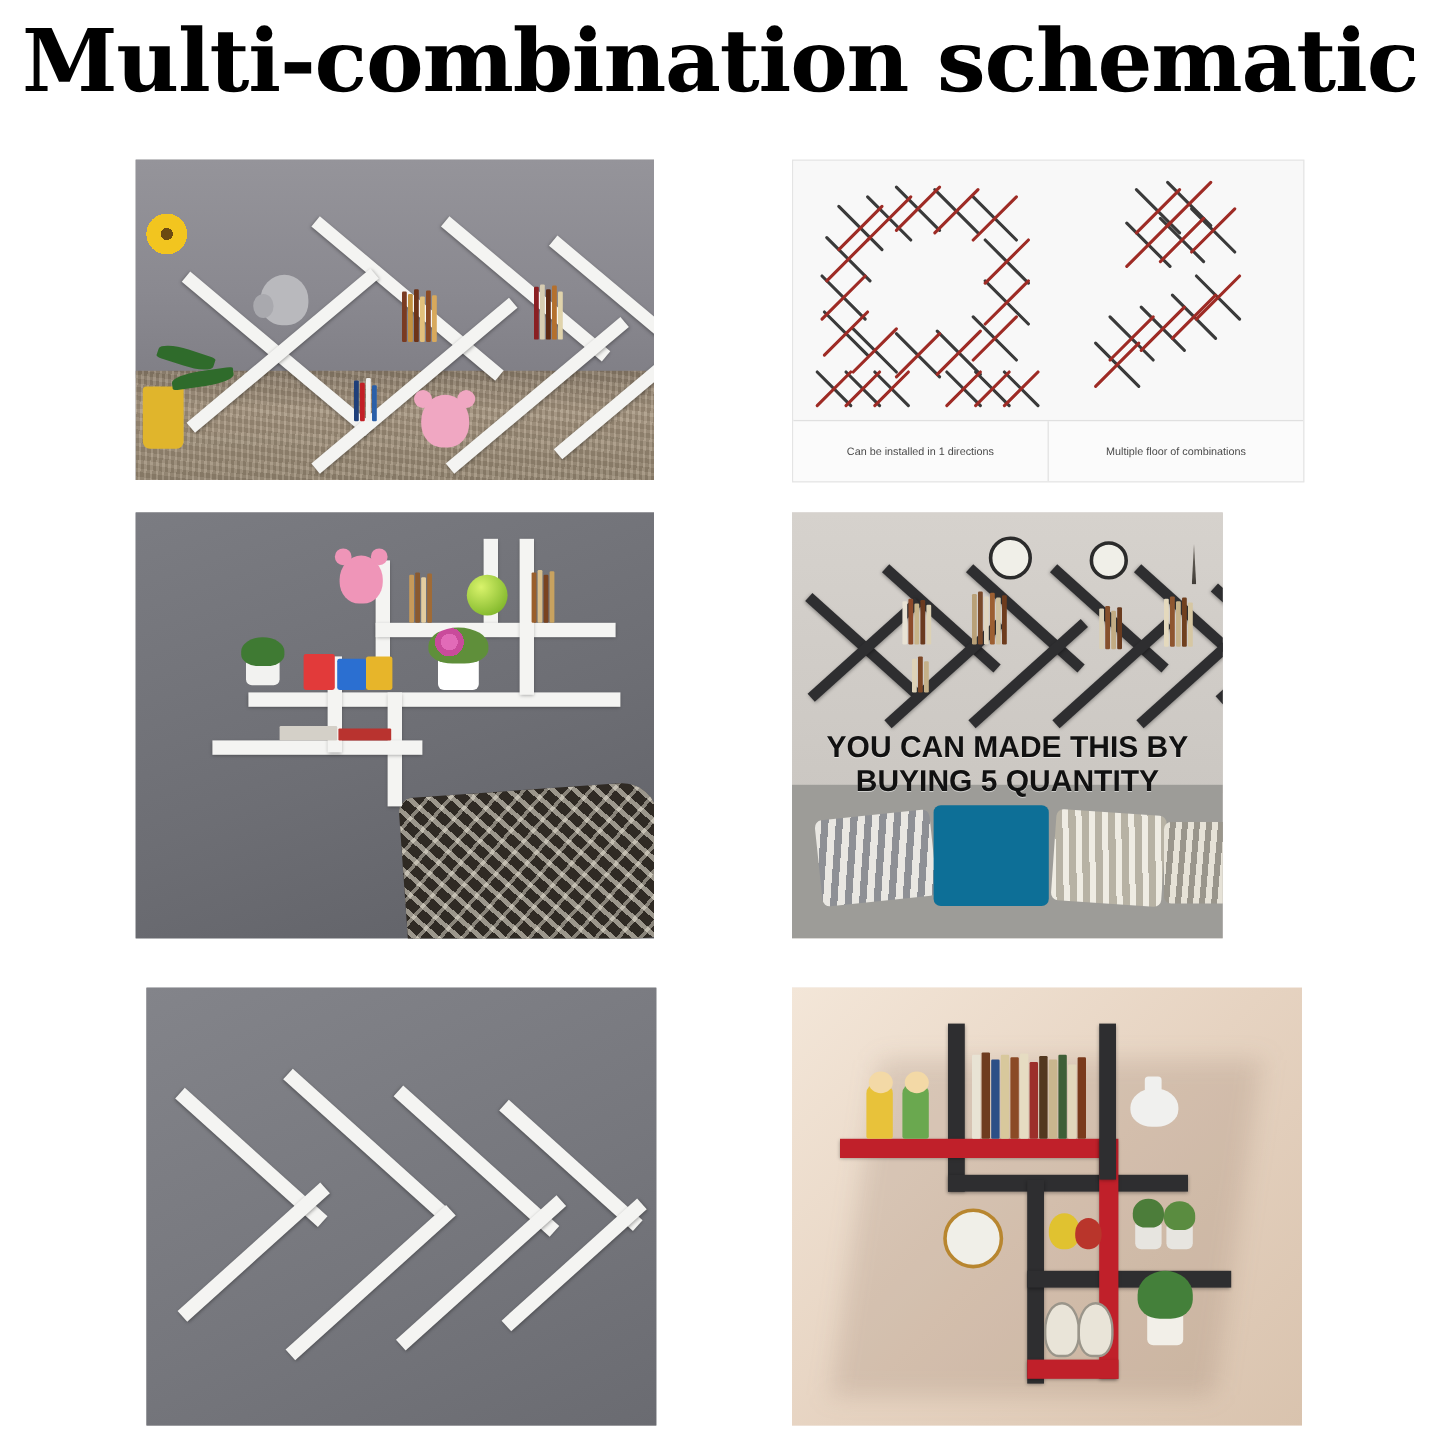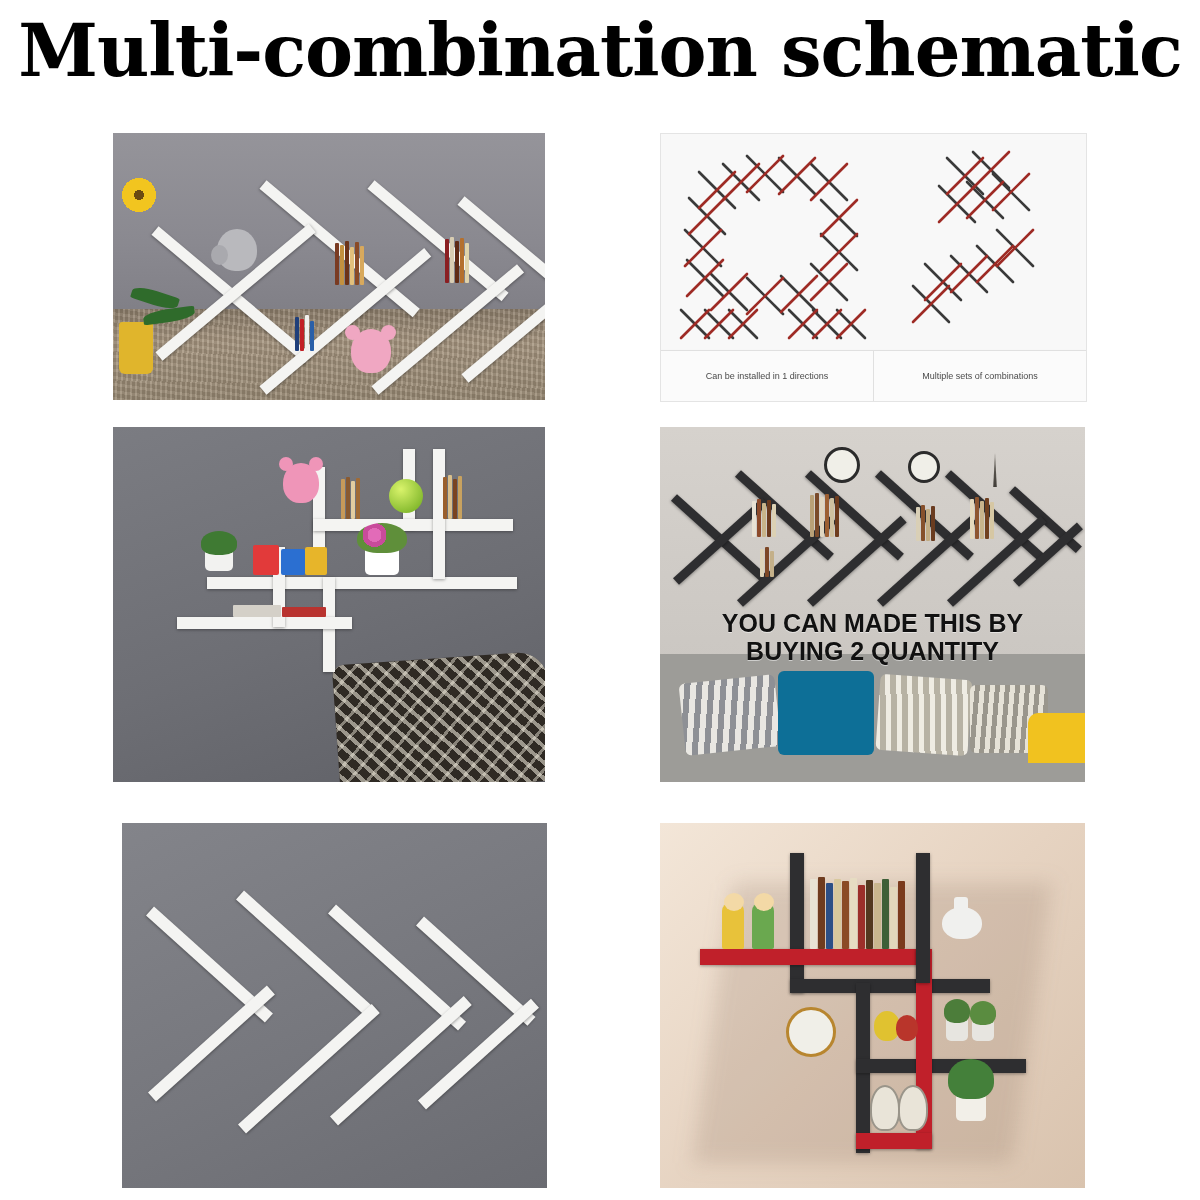--- a/index.html
+++ b/index.html
@@ -138,21 +138,21 @@
   }
   #tile-white-wall-shelf .sofa:after {
     content: ""; position: absolute; inset: 0;
     background-image:
       repeating-linear-gradient(45deg, rgba(245,240,225,.55) 0 4px, rgba(0,0,0,0) 4px 12px),
       repeating-linear-gradient(-45deg, rgba(245,240,225,.45) 0 3px, rgba(0,0,0,0) 3px 14px);
   }
 
   
   #tile-dark-wall-shelf {
-    left: 660px; top: 427px; width: 425px; height: 355px;
+    left: 660px; top: 427px; width: 359px; height: 355px;
     background: #cdc9c4;
   }
   #tile-dark-wall-shelf .wall {
     position: absolute; left: 0; top: 0; width: 100%; height: 66%;
     background: linear-gradient(180deg,#d6d2cd 0%, #cbc7c2 100%);
   }
   #tile-dark-wall-shelf .couch {
     position: absolute; left: 0; bottom: 0; width: 100%; height: 36%;
     background: #9d9c98;
   }
@@ -344,21 +344,21 @@
             <line x1="326" y1="122" x2="290" y2="158"></line>
             <line x1="352" y1="112" x2="316" y2="148"></line>
             <line x1="372" y1="96" x2="336" y2="132"></line>
             <line x1="288" y1="152" x2="252" y2="188"></line>
           </g>
         </g>
       </svg>
     </div>
     <div class="caption-row">
       <div class="caption-cell">Can be installed in 1 directions</div>
-      <div class="caption-cell">Multiple sets of combinations</div>
+      <div class="caption-cell">Multiple floor of combinations</div>
     </div>
   </div>
 
   <div class="tile" id="tile-white-wall-shelf">
     <div class="wall"></div>
     <div class="sofa"></div>
 
     <div class="slat" style="left:200px; top:40px; width:12px; height:90px;"></div>
     <div class="slat" style="left:290px; top:22px; width:12px; height:80px;"></div>
     <div class="slat" style="left:200px; top:92px; width:200px; height:12px;"></div>
@@ -453,21 +453,21 @@
       <span style="height:30px; background:#7d4726;"></span>
       <span style="height:26px; background:#c4b089;"></span>
     </div>
 
     <div class="clock" style="left:164px; top:20px; width:30px; height:30px;"></div>
     <div class="clock" style="left:248px; top:24px; width:26px; height:26px;"></div>
     <div class="obj" style="left:330px; top:26px; width:10px; height:34px; background:linear-gradient(180deg,#6f6a62,#413d38); clip-path:polygon(50% 0,68% 100%,32% 100%);"></div>
 
     <div class="overlay-text">
       <div>YOU CAN MADE THIS BY</div>
-      <div>BUYING 2 QUANTITY</div>
+      <div>BUYING 5 QUANTITY</div>
     </div>
 
     <div class="pillow" style="left:22px; top:252px; width:96px; height:72px; background:repeating-linear-gradient(100deg,#e9e7e2 0 6px,#8e9095 6px 12px); transform:rotate(-6deg);"></div>
     <div class="pillow" style="left:118px; top:244px; width:96px; height:84px; background:#0d6f97;"></div>
     <div class="pillow" style="left:218px; top:250px; width:92px; height:76px; background:repeating-linear-gradient(85deg,#efece3 0 5px,#b7b2a4 5px 11px); transform:rotate(4deg);"></div>
     <div class="pillow" style="left:310px; top:258px; width:78px; height:68px; background:repeating-linear-gradient(95deg,#e6e2d7 0 5px,#9a968c 5px 10px);"></div>
     <div class="pillow" style="left:368px; top:286px; width:62px; height:50px; background:#f1c21f; border-radius:10px 4px 0 0;"></div>
   </div>
 
   <div class="tile" id="tile-plain-shelf">

